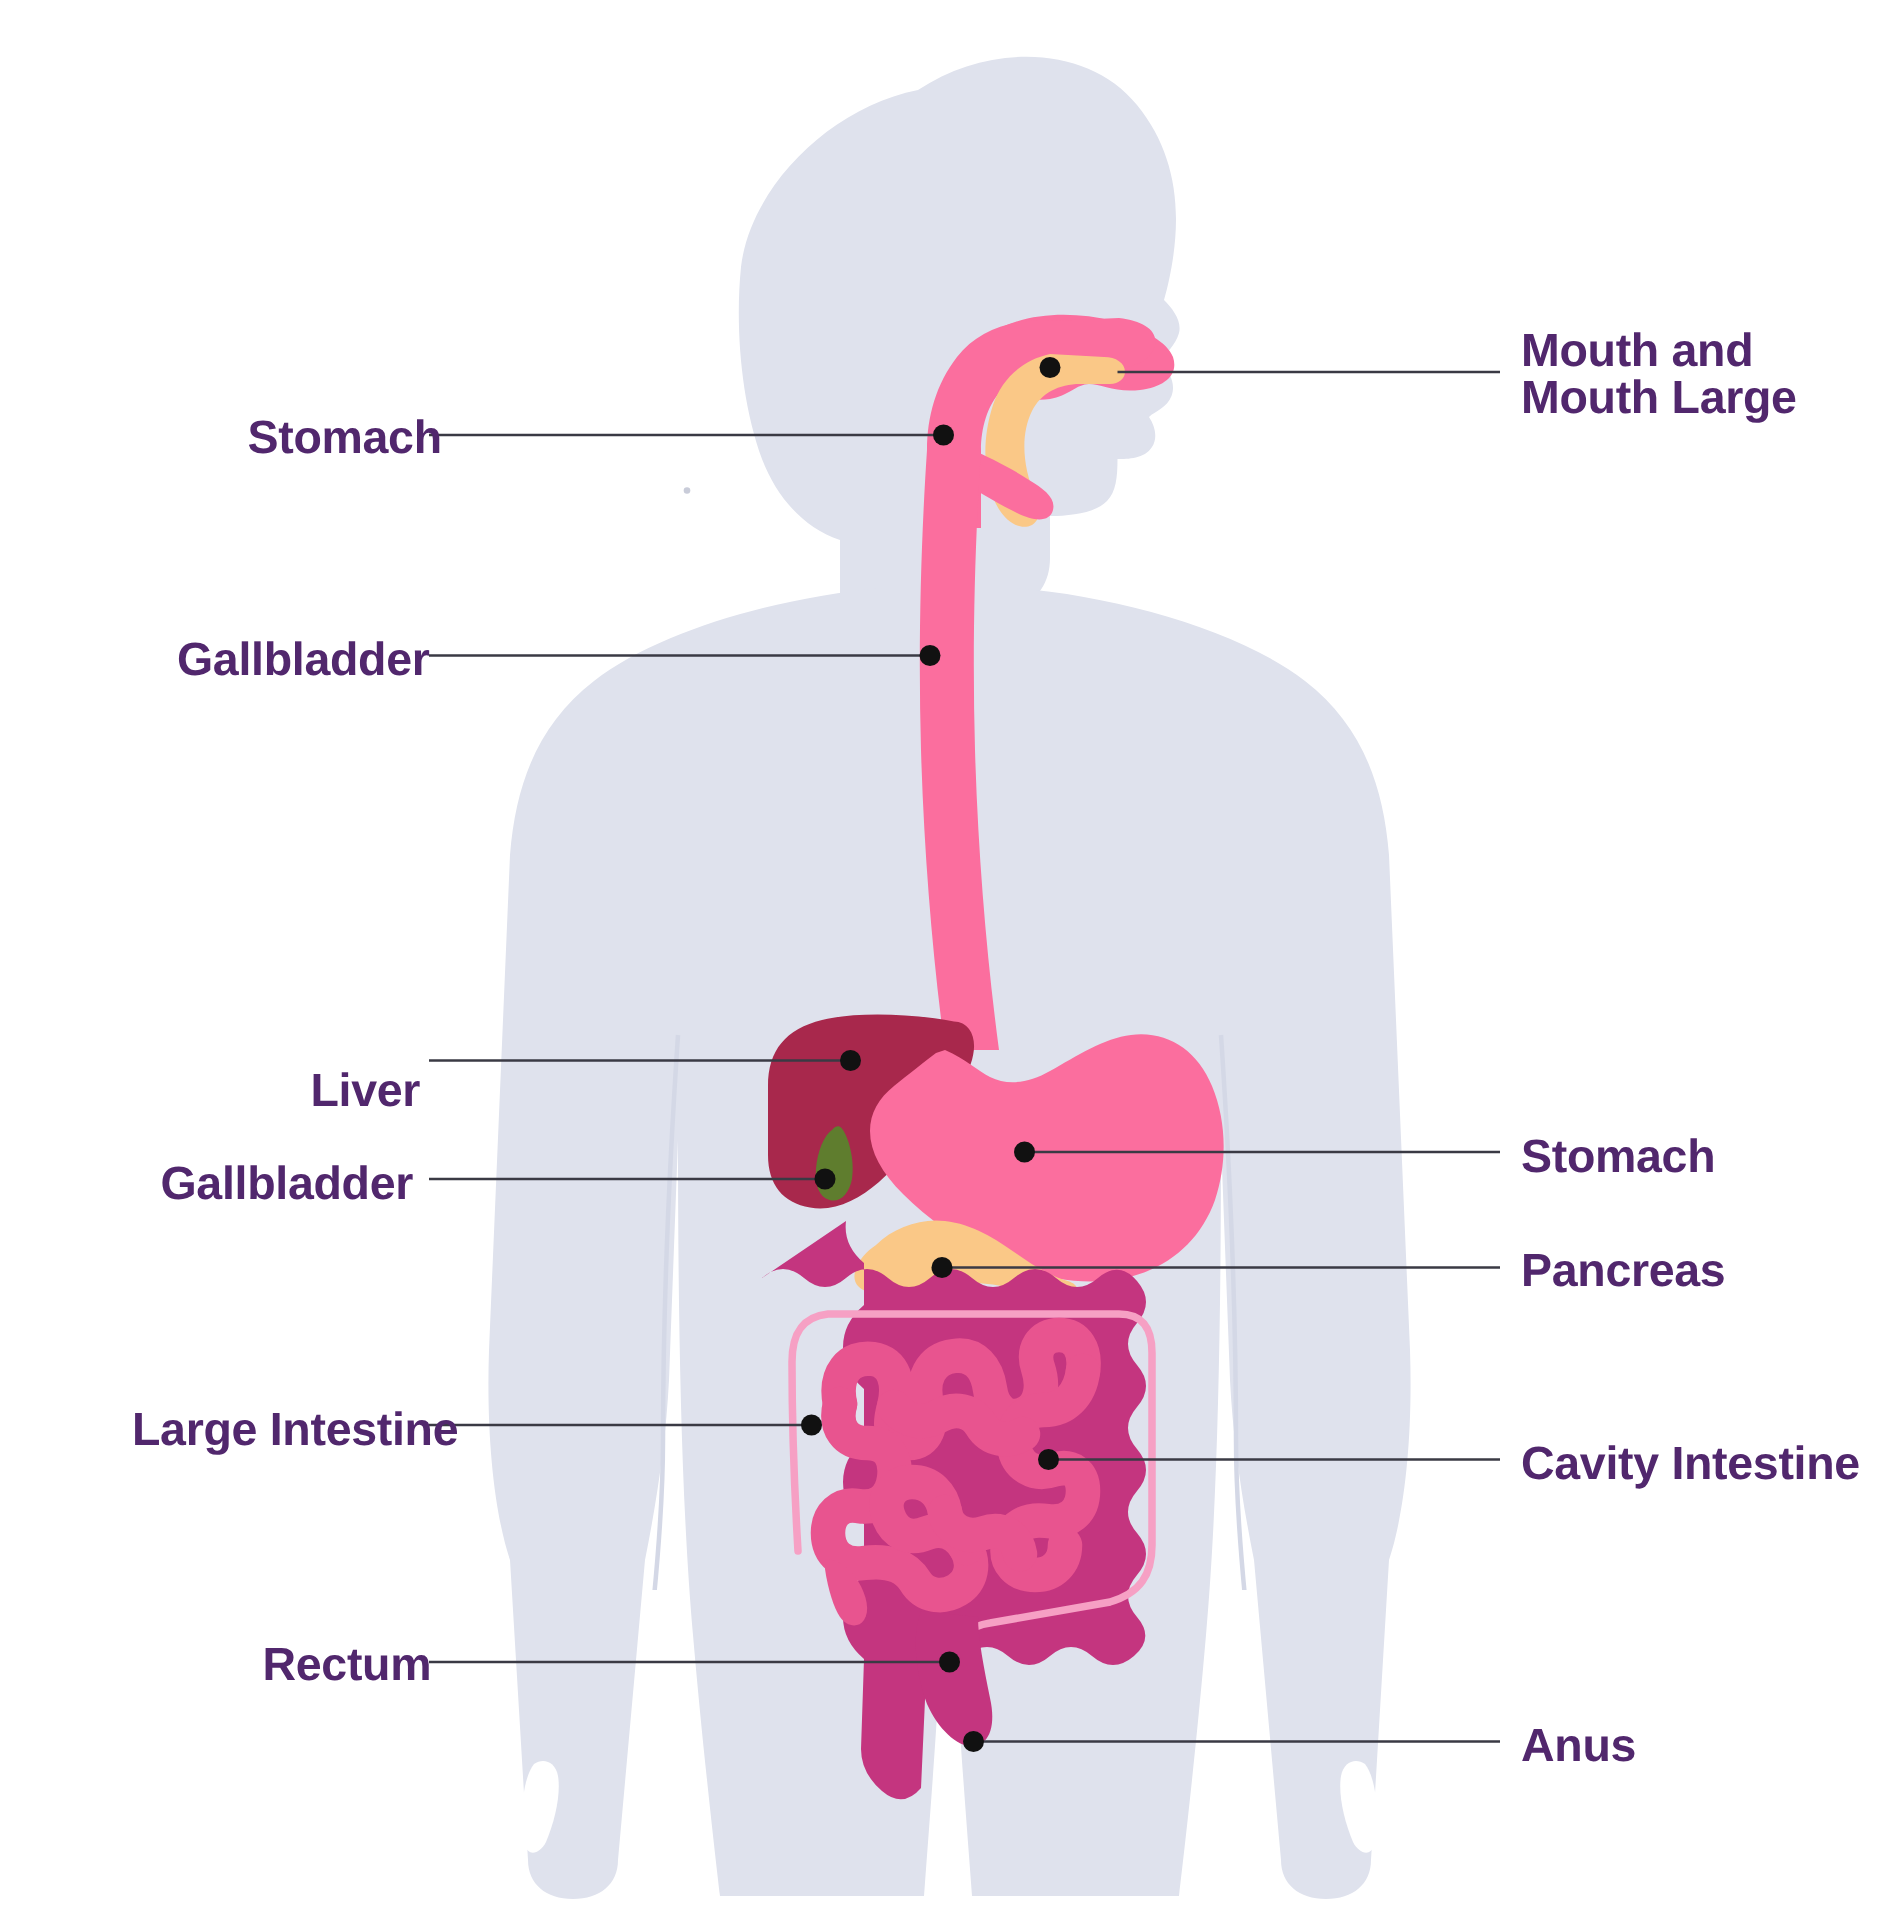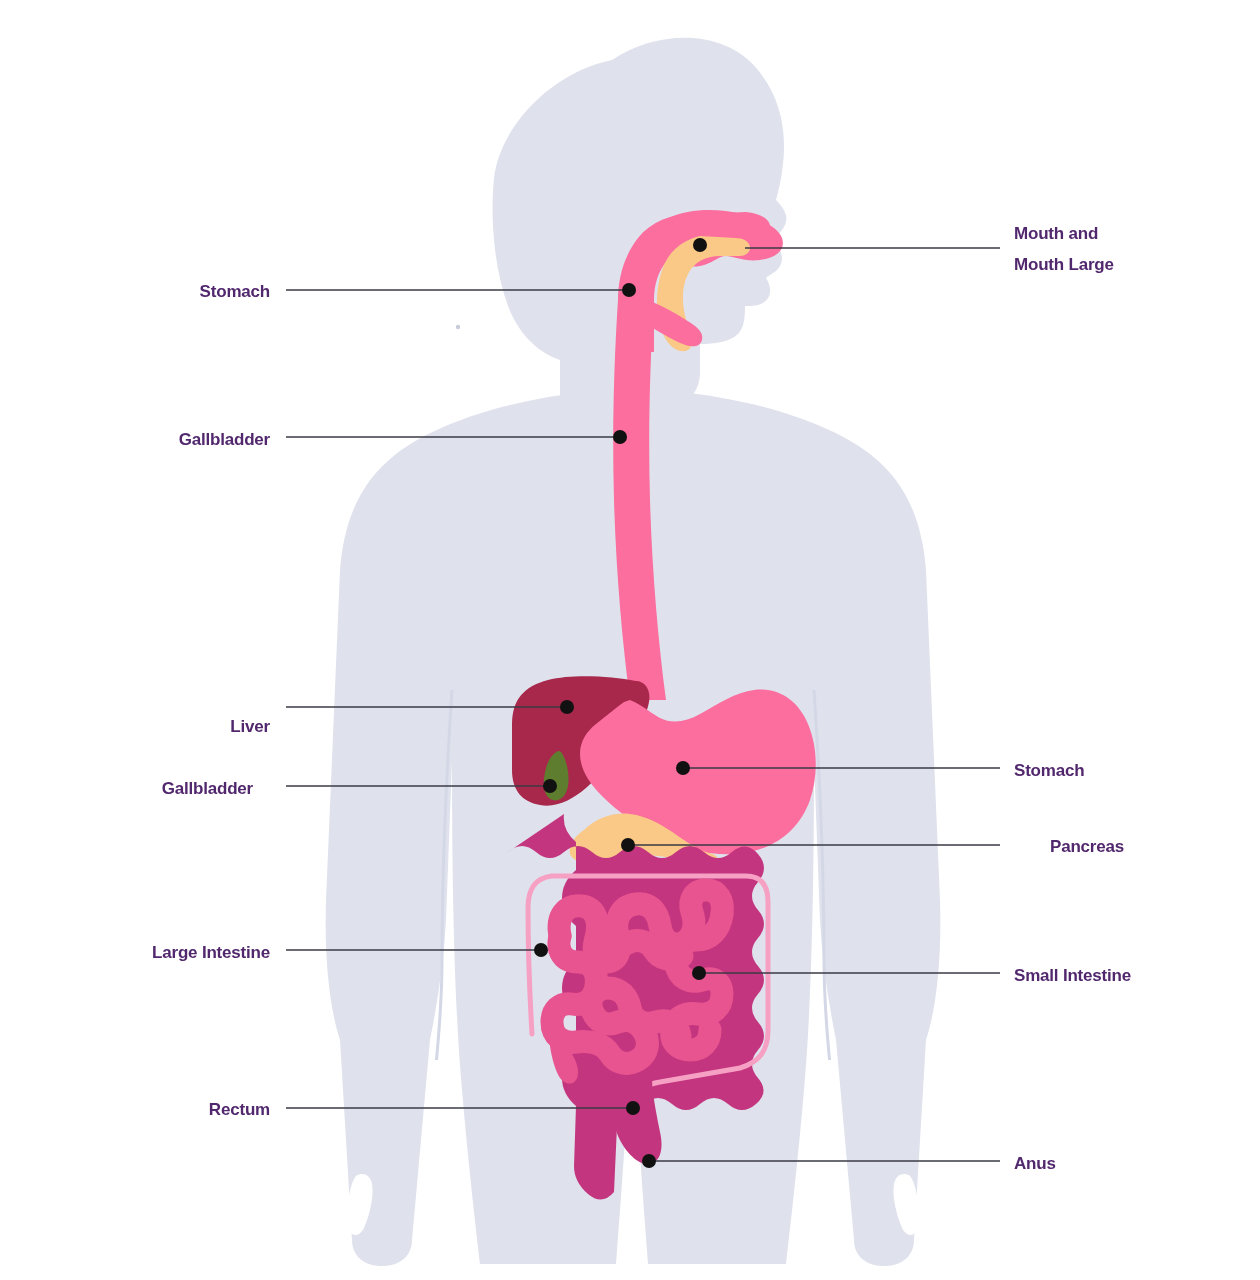--- a/index.html
+++ b/index.html
@@ -22,21 +22,21 @@
     left: 0;
     top: 0;
     width: 1260px;
     height: 1280px;
   }
   .lbl {
     position: absolute;
     color: #51276d;
     font-family: "Liberation Sans", sans-serif;
     font-weight: bold;
-    font-size: 17px;
+    font-size: 31px;
     line-height: 31px;
     white-space: pre;
     letter-spacing: -0.2px;
   }
   .lbl.right { text-align: left; }
   .lbl.left  { text-align: right; }
 </style>
 </head>
 <body>
 
@@ -360,20 +360,20 @@
 
   </svg>
 
   <div id="labels-layer">
       <div class="lbl right" style="top: 218px; left: 1014px;"><div>Mouth and</div><div>Mouth Large</div></div>
       <div class="lbl left" style="top: 276px; left: 165px; width: 105px;"><div>Stomach</div></div>
       <div class="lbl left" style="top: 424px; left: 118px; width: 152px;"><div>Gallbladder</div></div>
       <div class="lbl left" style="top: 711px; left: 207px; width: 63px;"><div>Liver</div></div>
       <div class="lbl left" style="top: 773px; left: 107px; width: 146px;"><div>Gallbladder</div></div>
       <div class="lbl right" style="top: 755px; left: 1014px; text-align: center;"><div>Stomach</div></div>
-      <div class="lbl right" style="top: 831px; left: 1014px; margin-left: 36px;"><div>Pancreas</div></div>
+      <div class="lbl right" style="top: 831px; left: 1014px;"><div>Pancreas</div></div>
       <div class="lbl left" style="top: 937px; left: 88px; width: 182px; text-align: right;"><div>Large Intestine</div></div>
-      <div class="lbl right" style="top: 960px; left: 1014px;"><div>Small Intestine</div></div>
+      <div class="lbl right" style="top: 960px; left: 1014px;"><div>Cavity Intestine</div></div>
       <div class="lbl left" style="top: 1094px; left: 175px; width: 95px;"><div>Rectum</div></div>
       <div class="lbl right" style="top: 1148px; left: 1014px; text-align: right;"><div>Anus</div></div>
     </div>
 
 </div>
 
 </body></html>

